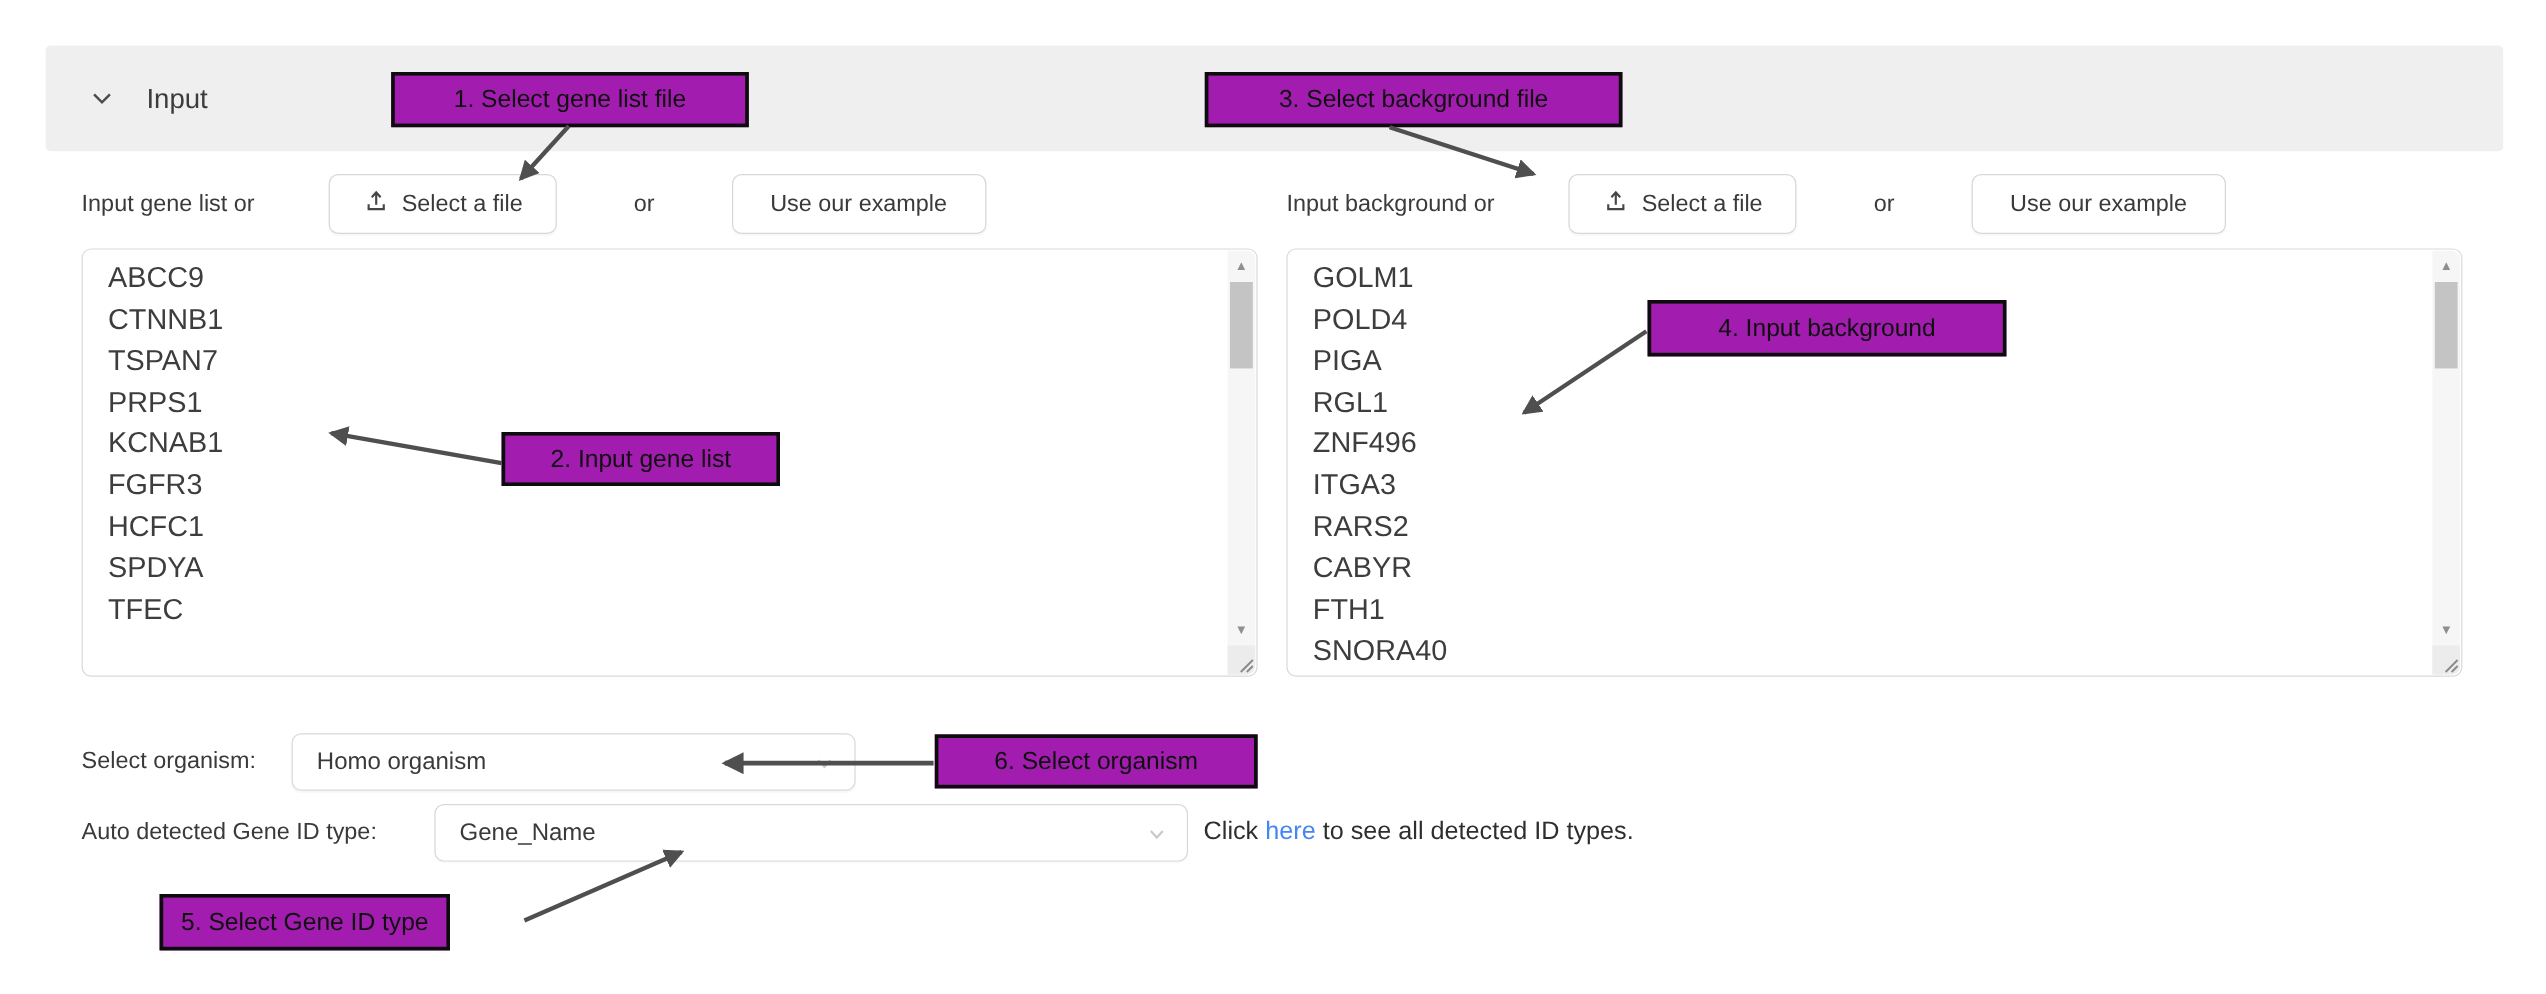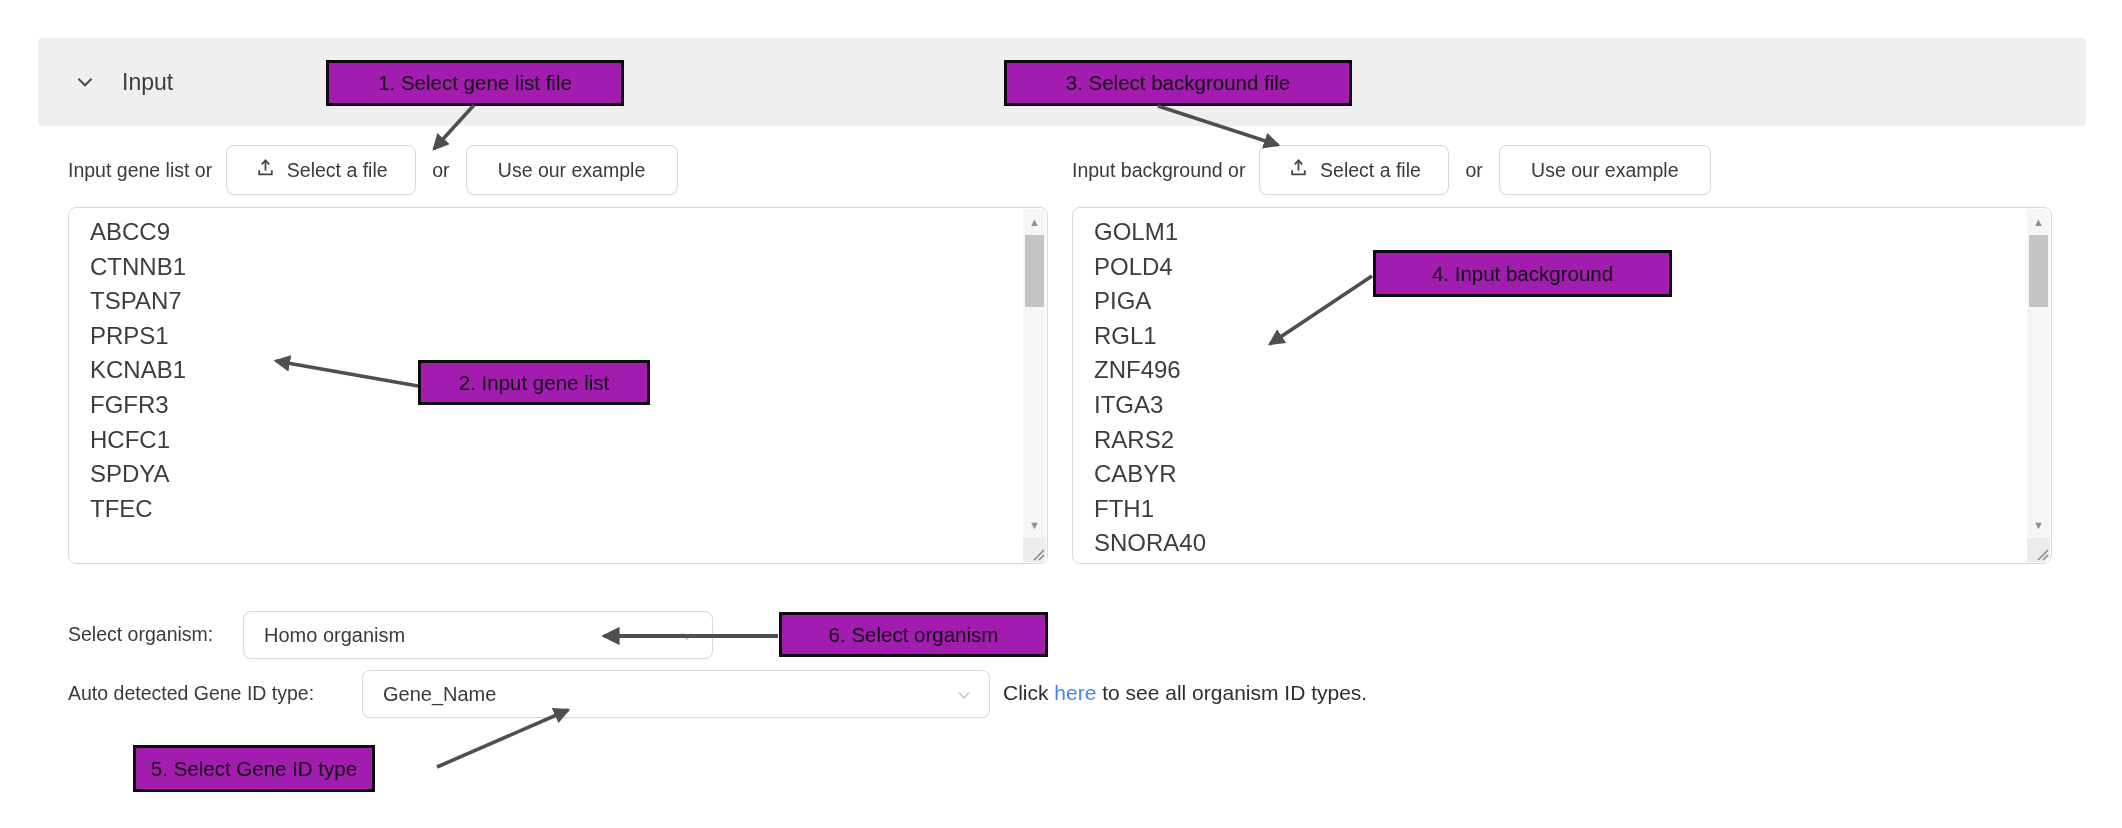--- a/index.html
+++ b/index.html
@@ -8,21 +8,21 @@
     font-family:"Liberation Sans","DejaVu Sans",sans-serif;color:#383838;overflow:hidden;padding-left:44px;
   }
   
   .section-header{
     position:absolute;left:38px;top:38px;width:2048px;height:88px;
     background:#efefef;border-radius:4px;display:flex;align-items:center;cursor:pointer;
   }
   .section-header .chev{margin-left:36px;display:flex;align-items:center;}
   .section-header .title{margin-left:26px;font-size:23px;color:#3c3c3c;}
   
-  .panel-row{position:absolute;top:144px;height:52px;display:flex;align-items:center;}
+  .panel-row{position:absolute;top:144px;height:52px;display:flex;align-items:center;gap:48px;}
   .panel-row.left{left:68px;}
   .panel-row.right{left:1072px;}
   .row-label{font-size:19.5px;color:#3a3a3a;white-space:nowrap;}
   .btn{
     display:flex;align-items:center;justify-content:center;gap:11px;
     height:50px;background:#ffffff;border:1px solid #d8d8d8;border-radius:8px;
     font-size:19.5px;color:#3a3a3a;box-sizing:border-box;cursor:pointer;white-space:nowrap;
     box-shadow:0 1px 1px rgba(0,0,0,0.03);
   }
   .btn.file{width:190px;margin-left:14px;}
@@ -190,21 +190,21 @@
 
   <span class="field-label geneid-label">Auto detected Gene ID type:</span>
   <div class="select geneid-select">
     <span class="val">Gene_Name</span>
     <span class="dd">
       <svg width="18" height="18" viewBox="0 0 18 18" fill="none">
         <polyline points="4,6.5 9,12 14,6.5" stroke="#c9c9c9" stroke-width="1.8" fill="none"></polyline>
       </svg>
     </span>
   </div>
-  <span class="help-text"><span>Click </span><a>here</a><span> to see all organism ID types.</span></span>
+  <span class="help-text"><span>Click </span><a>here</a><span> to see all detected ID types.</span></span>
 
   <div class="callout c1">1. Select gene list file</div>
   <div class="callout c2">2. Input gene list</div>
   <div class="callout c3">3. Select background file</div>
   <div class="callout c4">4. Input background</div>
   <div class="callout c5">5. Select Gene ID type</div>
   <div class="callout c6">6. Select organism</div>
 
   <svg class="arrow-overlay" width="2122" height="828" viewBox="0 0 2122 828">
     <defs>

